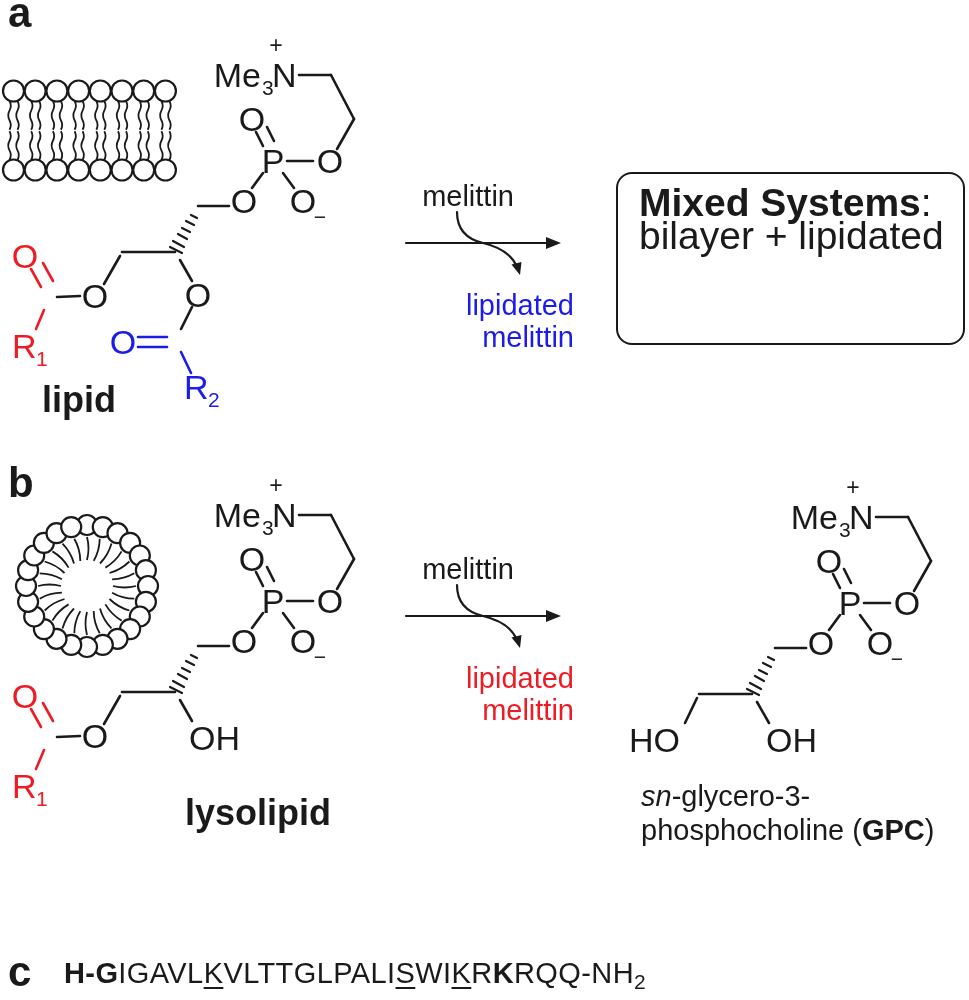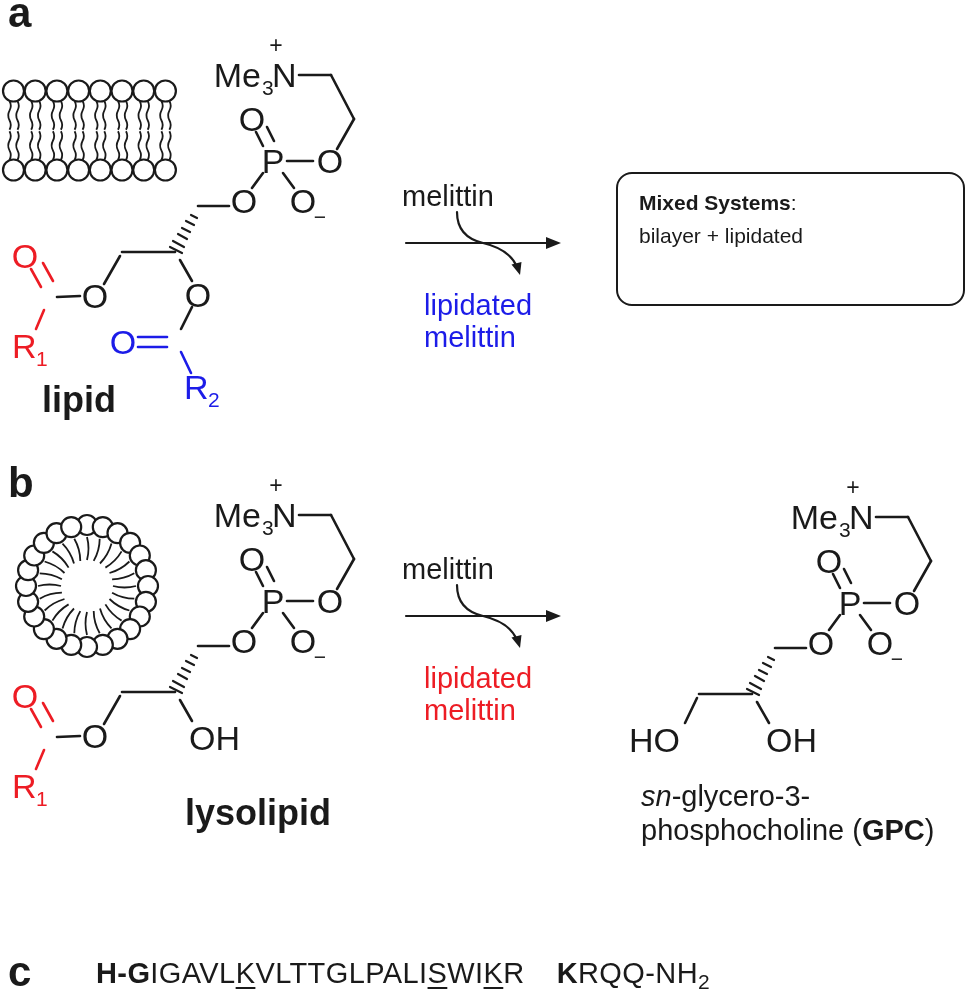--- a/index.html
+++ b/index.html
@@ -2,28 +2,28 @@
 <html style="--red: #ed1c24; --blue: #1c1ce8; --ink: #1a1a1a;"><head>
 <meta charset="utf-8">
 <style>
   :root{ --red:#ed1c24; --blue:#1c1ce8; --ink:#1a1a1a; }
   html,body{margin:0;padding:0;background:#fff;}
   #figure{position:relative;width:969px;height:1000px;background:#fff;overflow:hidden;
           font-family:"Liberation Sans",sans-serif;color:var(--ink);}
   .abs{position:absolute;}
   .panel-label{font-size:42px;font-weight:bold;line-height:1;}
   .mol-label{font-size:36px;font-weight:bold;}
-  .rxn-label{font-size:29px;line-height:32px;text-align:left;}
+  .rxn-label{font-size:29px;line-height:32px;text-align:right;}
   .txt-blue{color:var(--blue);}
   .txt-red{color:var(--red);}
-  .mixed-box{box-sizing:border-box;width:349px;height:134px;border:2.5px solid var(--ink);
-             border-radius:16px;padding:12px 0 0 21px;font-size:21px;line-height:33px;}
+  .mixed-box{box-sizing:border-box;width:349px;height:173px;border:2.5px solid var(--ink);
+             border-radius:16px;padding:12px 0 0 21px;font-size:39px;line-height:33px;}
   .gpc-caption{font-size:29px;line-height:34px;}
   .seq{font-size:29px;letter-spacing:0.4px;white-space:nowrap;}
-  .seq-bold{font-weight:bold;margin-left:32px;}
+  .seq-bold{font-weight:bold;}
   .seq-underline{text-decoration:underline;text-decoration-thickness:2.2px;text-underline-offset:4px;}
   .seq-subscript{font-size:21px;vertical-align:-6px;}
   
   svg text{font-family:"Liberation Sans",sans-serif;fill:var(--ink);}
   .atom{font-size:34px;}
   .sub{font-size:21px;}
   .plus{font-size:23px;}
   .bond{stroke:var(--ink);stroke-width:2.6;fill:none;stroke-linecap:round;}
   .thin{stroke-width:2.2;}
   .red-bond{stroke:var(--red);}

